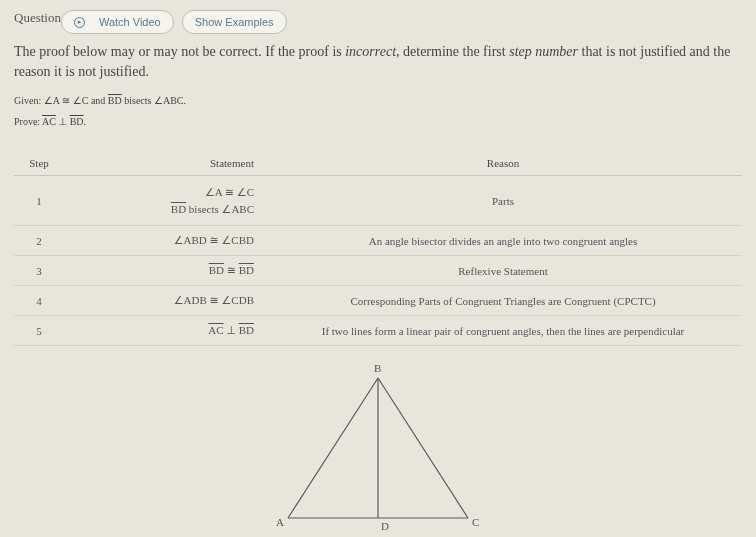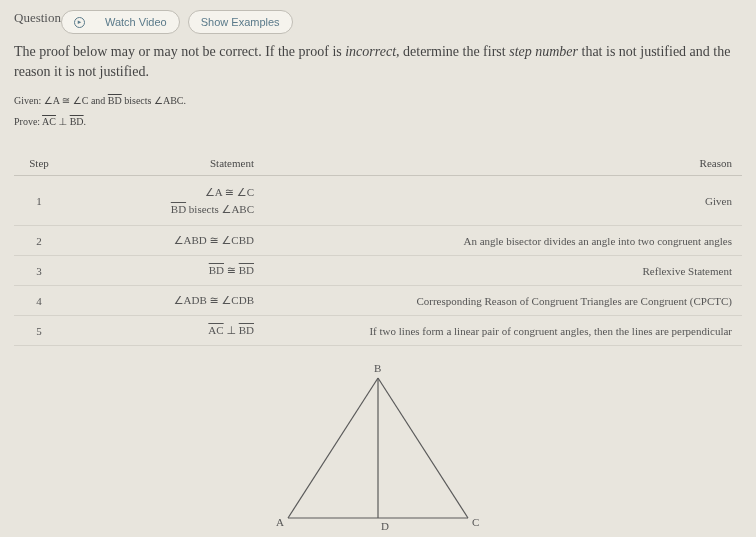--- a/index.html
+++ b/index.html
@@ -33,21 +33,21 @@
     .btn {
       background: #f5f3ed;
       border: 1px solid #c0bdb5;
       border-radius: 12px;
       padding: 5px 12px;
       font-size: 11px;
       color: #5a7a8a;
       cursor: pointer;
       display: flex;
       align-items: center;
-      gap: 20px;
+      gap: 14px;
       font-family: Arial, sans-serif;
     }
     .btn-icon {
       display: inline-flex;
       width: 11px;
       height: 11px;
       border: 1px solid #5a7a8a;
       border-radius: 50%;
       align-items: center;
       justify-content: center;
@@ -92,21 +92,21 @@
     }
     .proof-table .step-col {
       width: 50px;
       text-align: center;
     }
     .proof-table .stmt-col {
       width: 200px;
       text-align: right;
     }
     .proof-table .reason-col {
-      text-align: right;
+      text-align: center;
     }
     .stmt-stack {
       line-height: 1.5;
     }
     .diagram {
       display: flex;
       justify-content: center;
       margin-top: 12px;
     }
     .diagram svg {
@@ -161,38 +161,38 @@
   </thead>
   <tbody>
     <tr>
       <td class="step-col">1</td>
       <td class="stmt-col">
         <div class="stmt-stack">
           <div>∠A ≅ ∠C</div>
           <div><span class="overline">BD</span><span> bisects ∠ABC</span></div>
         </div>
       </td>
-      <td class="reason-col">Given</td>
+      <td class="reason-col">Parts</td>
     </tr>
     <tr>
       <td class="step-col">2</td>
       <td class="stmt-col">∠ABD ≅ ∠CBD</td>
       <td class="reason-col">An angle bisector divides an angle into two congruent angles</td>
     </tr>
     <tr>
       <td class="step-col">3</td>
       <td class="stmt-col">
         <span class="overline">BD</span><span> ≅ </span><span class="overline">BD</span>
       </td>
       <td class="reason-col">Reflexive Statement</td>
     </tr>
     <tr>
       <td class="step-col">4</td>
       <td class="stmt-col">∠ADB ≅ ∠CDB</td>
-      <td class="reason-col">Corresponding Reason of Congruent Triangles are Congruent (CPCTC)</td>
+      <td class="reason-col">Corresponding Parts of Congruent Triangles are Congruent (CPCTC)</td>
     </tr>
     <tr>
       <td class="step-col">5</td>
       <td class="stmt-col">
         <span class="overline">AC</span><span> ⊥ </span><span class="overline">BD</span>
       </td>
       <td class="reason-col">If two lines form a linear pair of congruent angles, then the lines are perpendicular</td>
     </tr>
   </tbody>
 </table>

